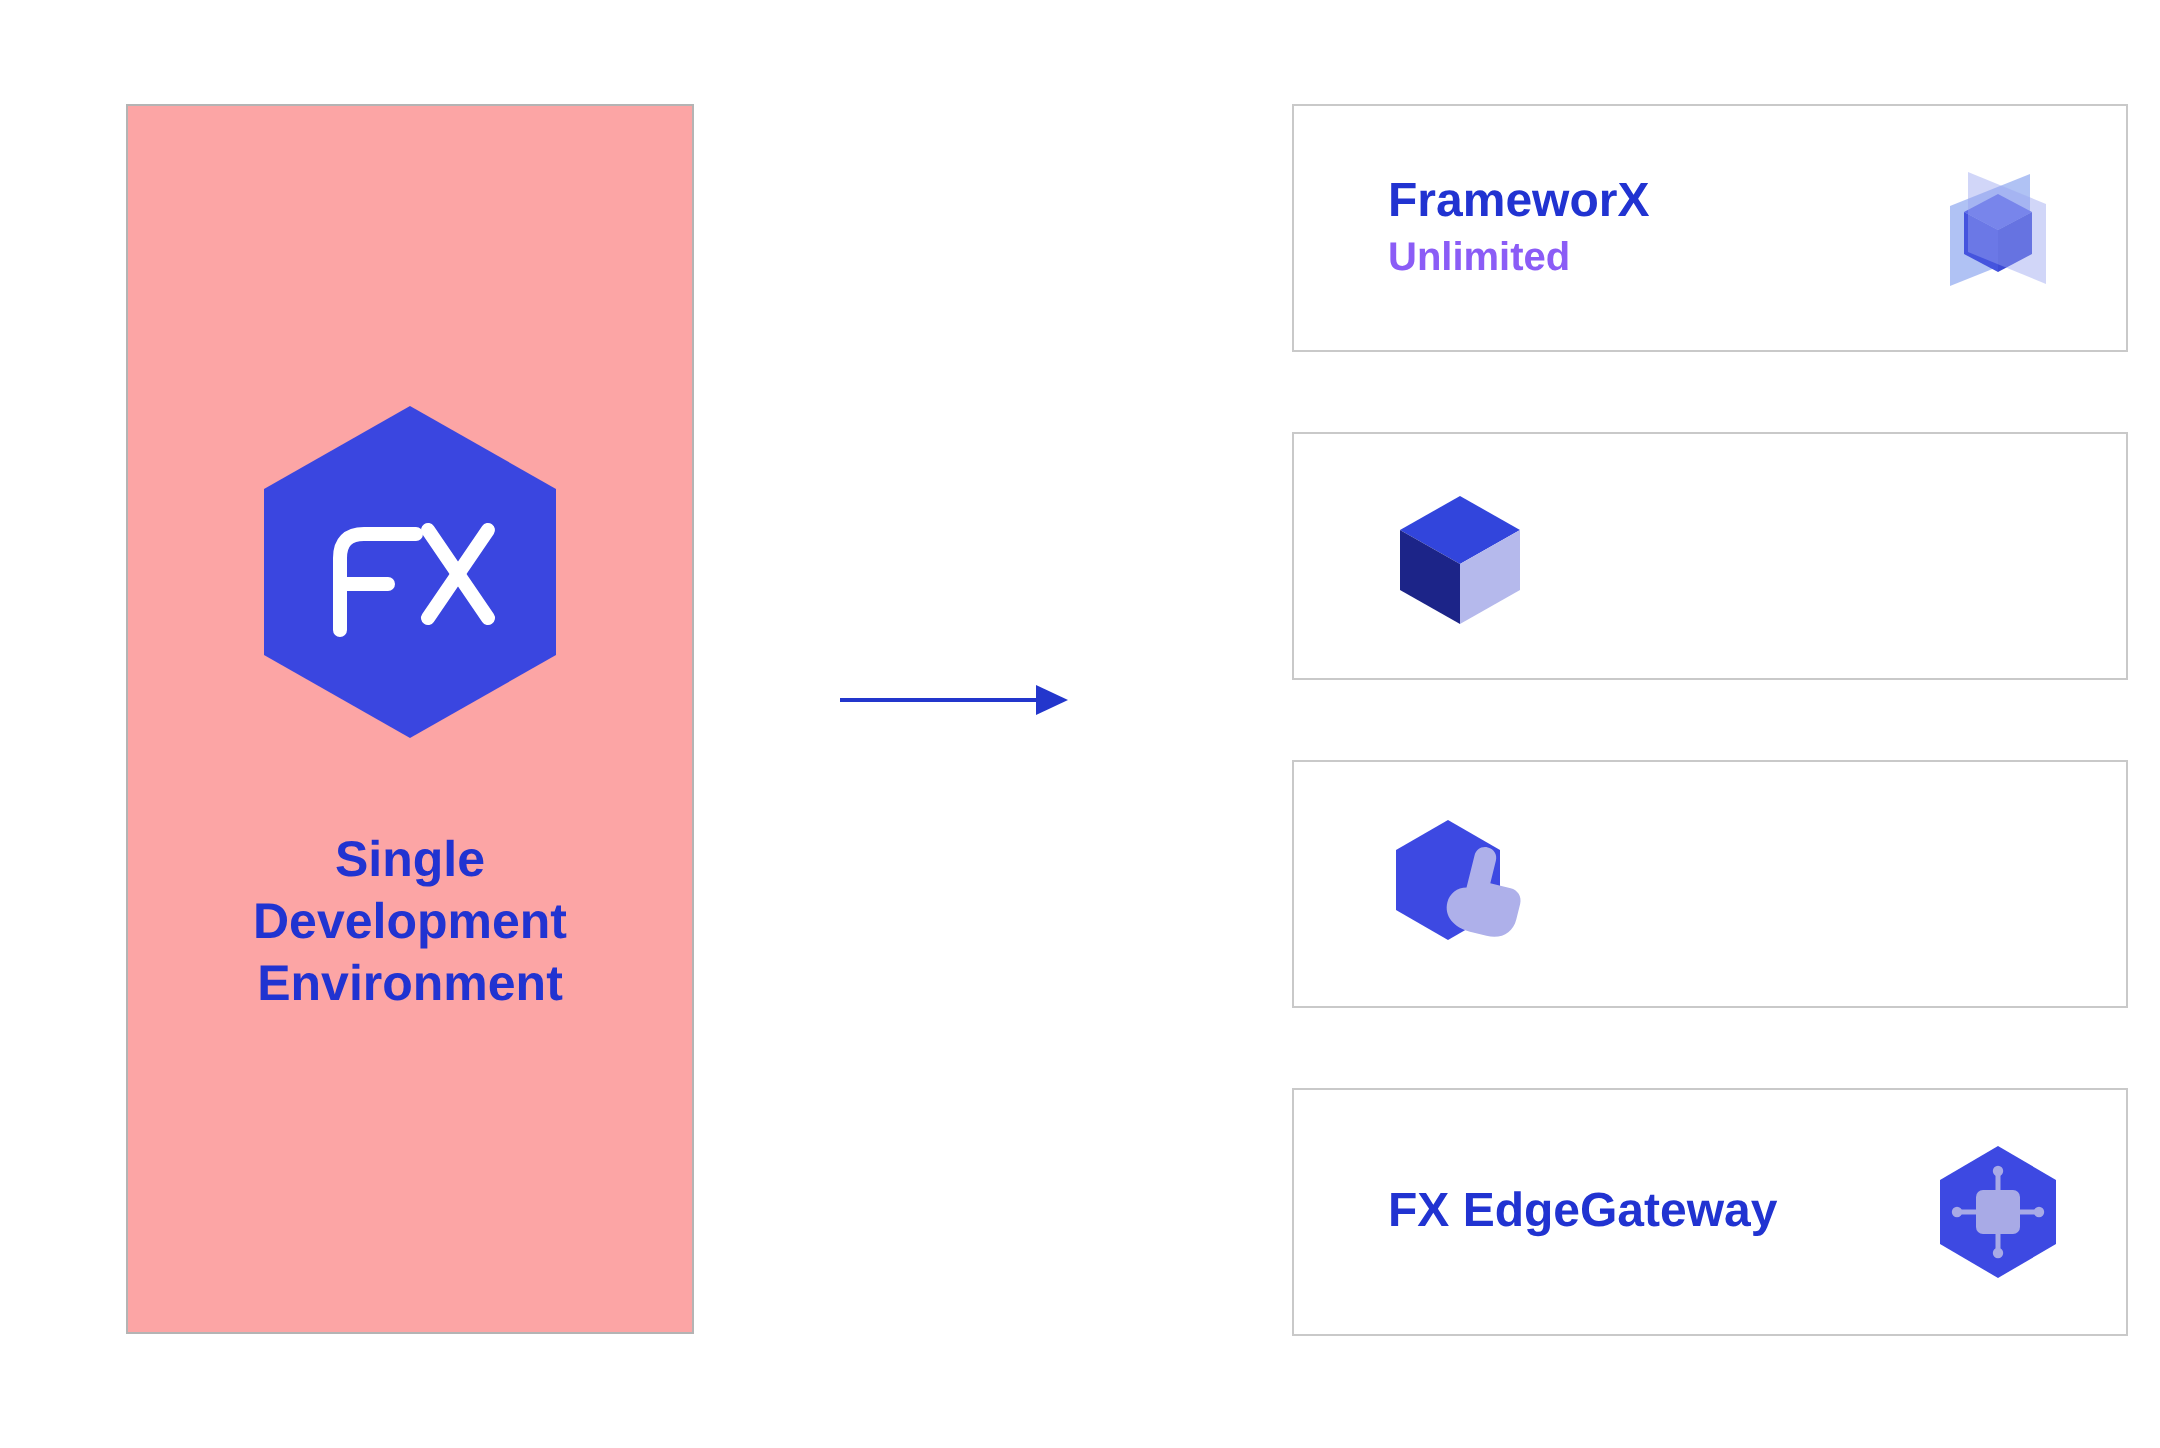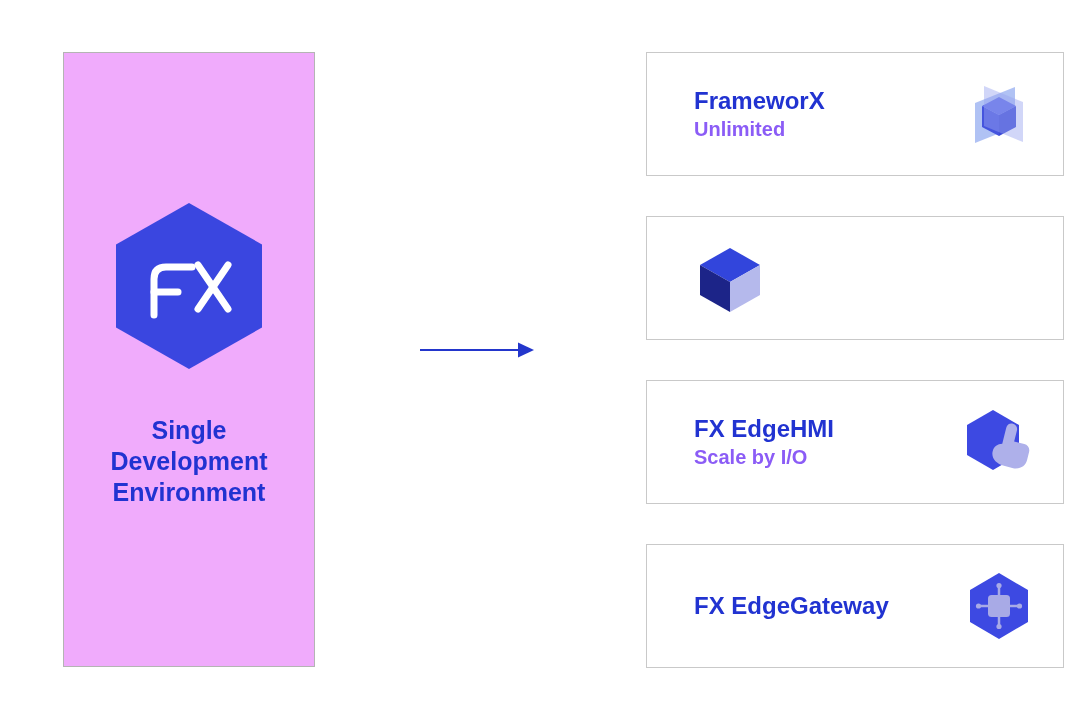--- a/index.html
+++ b/index.html
@@ -6,23 +6,23 @@
   .stage{
     position:relative;
     width:1080px;height:724px;
     background:#fff;
     font-family:"Liberation Sans",sans-serif;
     overflow:hidden;
   }
   
   .panel{
     position:absolute;left:63px;top:52px;
-    width:252px;height:615px;
+    width:284px;height:615px;
     border:1px solid #b4b4b4;
-    background:#f0abfc;
+    background:#fca5a5;
     box-sizing:border-box;
   }
   .fx-logo{
     display:block;
     margin:150px auto 0 auto;
     width:146px;height:166px;
   }
   .panel-title{
     margin-top:46px;
     text-align:center;
@@ -108,24 +108,20 @@
       <div class="card-icon">
         <svg viewBox="0 0 72 72">
           <polygon points="36,6 66,23 36,40 6,23" fill="#3245dc"></polygon>
           <polygon points="6,23 36,40 36,70 6,53" fill="#1c2488"></polygon>
           <polygon points="66,23 36,40 36,70 66,53" fill="#b5b9ec"></polygon>
         </svg>
       </div>
     </div>
 
     <div class="card">
-      <div class="card-text">
-        <div class="card-title">FX EdgeHMI</div>
-        <div class="card-sub">Scale by I/O</div>
-      </div>
       <div class="card-icon">
         <svg viewBox="0 0 72 72">
           <polygon points="30,4 56,19 56,49 30,64 4,49 4,19" fill="#3d49e2"></polygon>
           <g fill="#aeb0ea" transform="rotate(14 48 42)">
             <path d="M44 18 c-3.2 0 -5.5 2.3 -5.5 5.5 l0 16.5 c-4.5 1.2 -7.5 4.8 -7.5 9.5 0 7 6 11.5 14.5 11.5 l8.5 0 c7.5 0 12.5 -4.5 12.5 -11.5 l0 -8 c0 -4 -3 -6.5 -6.5 -6.5 l-10.5 0 0 -11.5 c0 -3.2 -2.3 -5.5 -5.5 -5.5 z"></path>
           </g>
         </svg>
       </div>
     </div>
 

